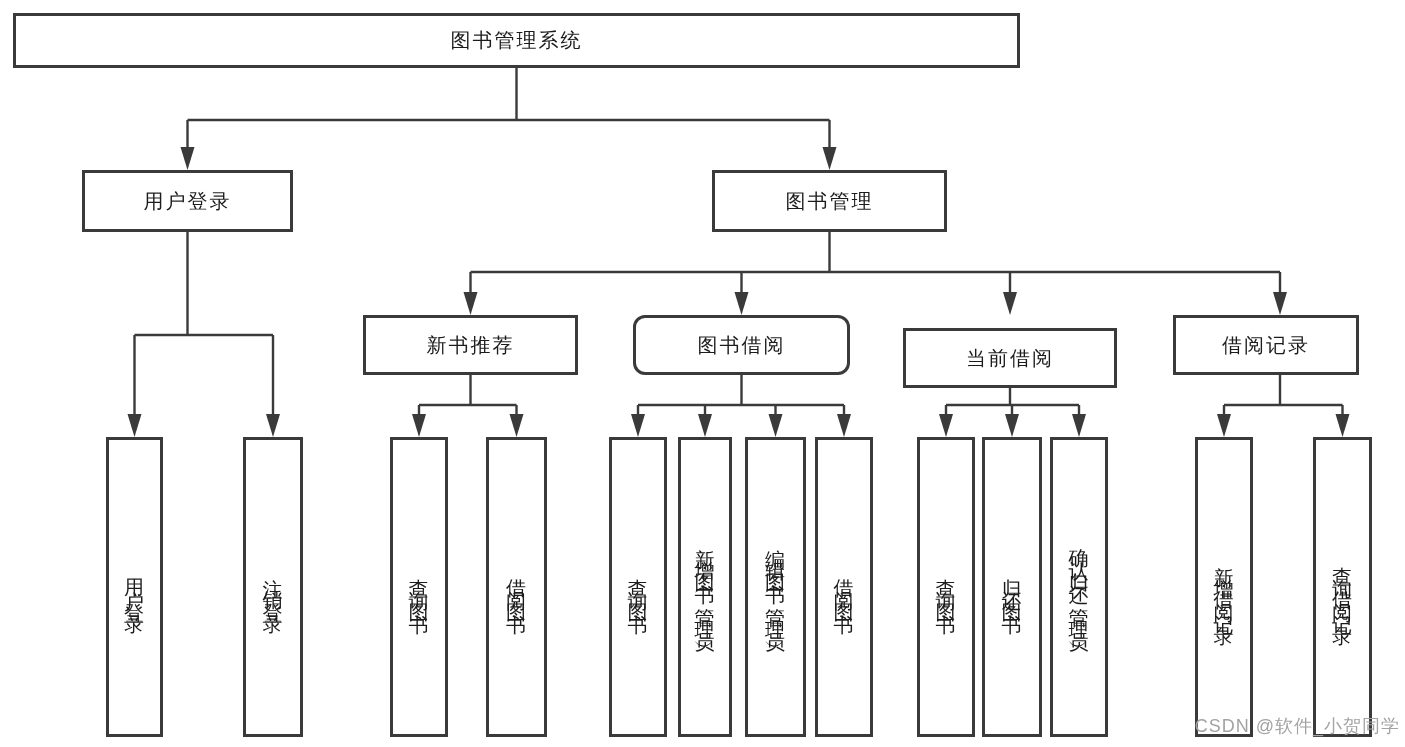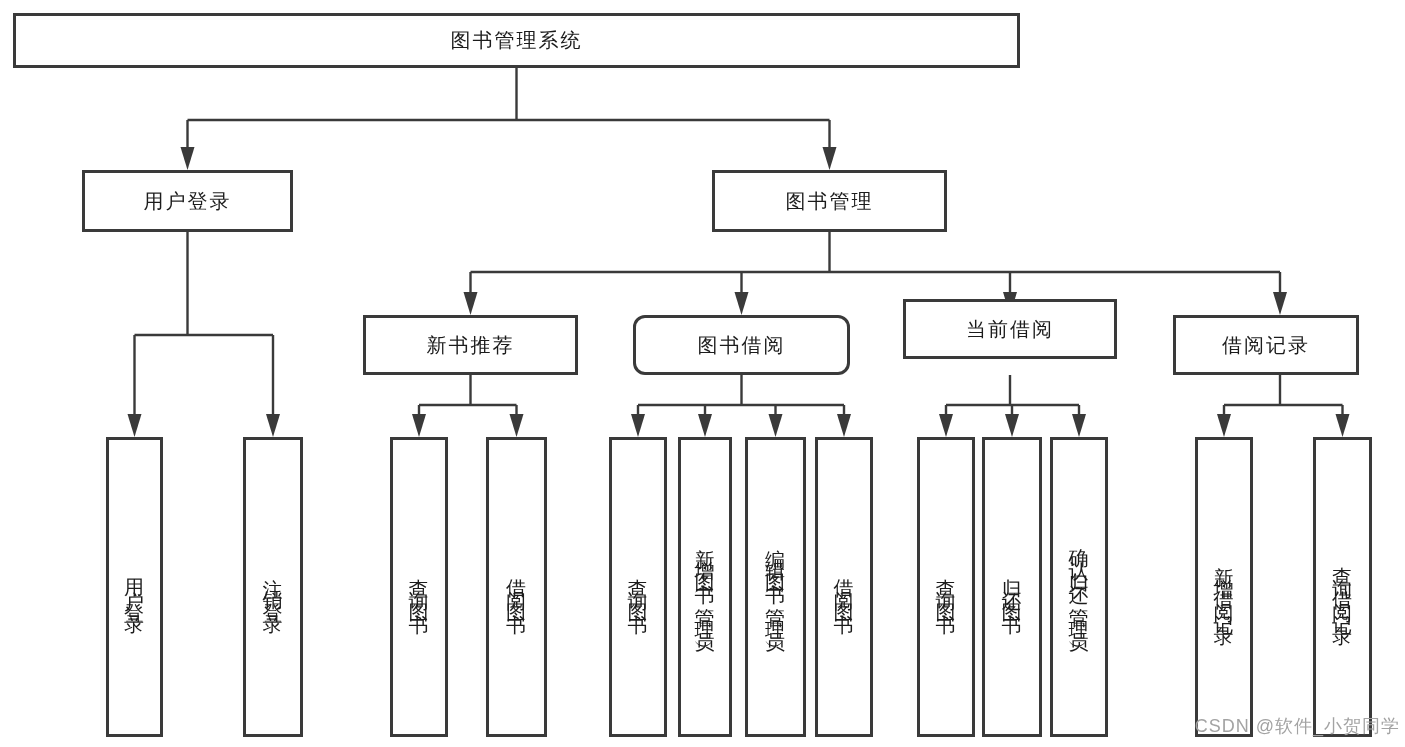--- a/index.html
+++ b/index.html
@@ -105,21 +105,21 @@
       <polygon points="1342.5,437 1335.5,414 1349.5,414" fill="#3a3a3a"></polygon>
     </svg>
 
   <div class="box h-box" style="left:13px;top:13px;width:1007px;height:55px;text-align:right;">图书管理系统</div>
 
   <div class="box h-box" style="left:82px;top:170px;width:211px;height:62px;">用户登录</div>
   <div class="box h-box" style="left:363px;top:315px;width:215px;height:60px;">新书推荐</div>
 
   <div class="box h-box" style="left:712px;top:170px;width:235px;height:62px;">图书管理</div>
   <div class="box h-box" style="left:633px;top:315px;width:217px;height:60px;border-radius:12px;">图书借阅</div>
-  <div class="box h-box" style="left:903px;top:299px;width:214px;height:60px;">当前借阅</div>
+  <div class="box h-box" style="left:903px;top:328px;width:214px;height:60px;">当前借阅</div>
   <div class="box h-box" style="left:1173px;top:315px;width:186px;height:60px;">借阅记录</div>
 
   <div class="box v-box" style="left:106px;top:437px;width:57px;height:300px;">用户登录</div>
   <div class="box v-box" style="left:243px;top:437px;width:60px;height:300px;">注销登录</div>
 
   <div class="box v-box" style="left:390px;top:437px;width:58px;height:300px;">查询图书</div>
   <div class="box v-box" style="left:486px;top:437px;width:61px;height:300px;">借阅图书</div>
 
   <div class="box v-box" style="left:609px;top:437px;width:58px;height:300px;">查询图书</div>
   <div class="box v-box" style="left:678px;top:437px;width:54px;height:300px;">新增图书（管理员）</div>

